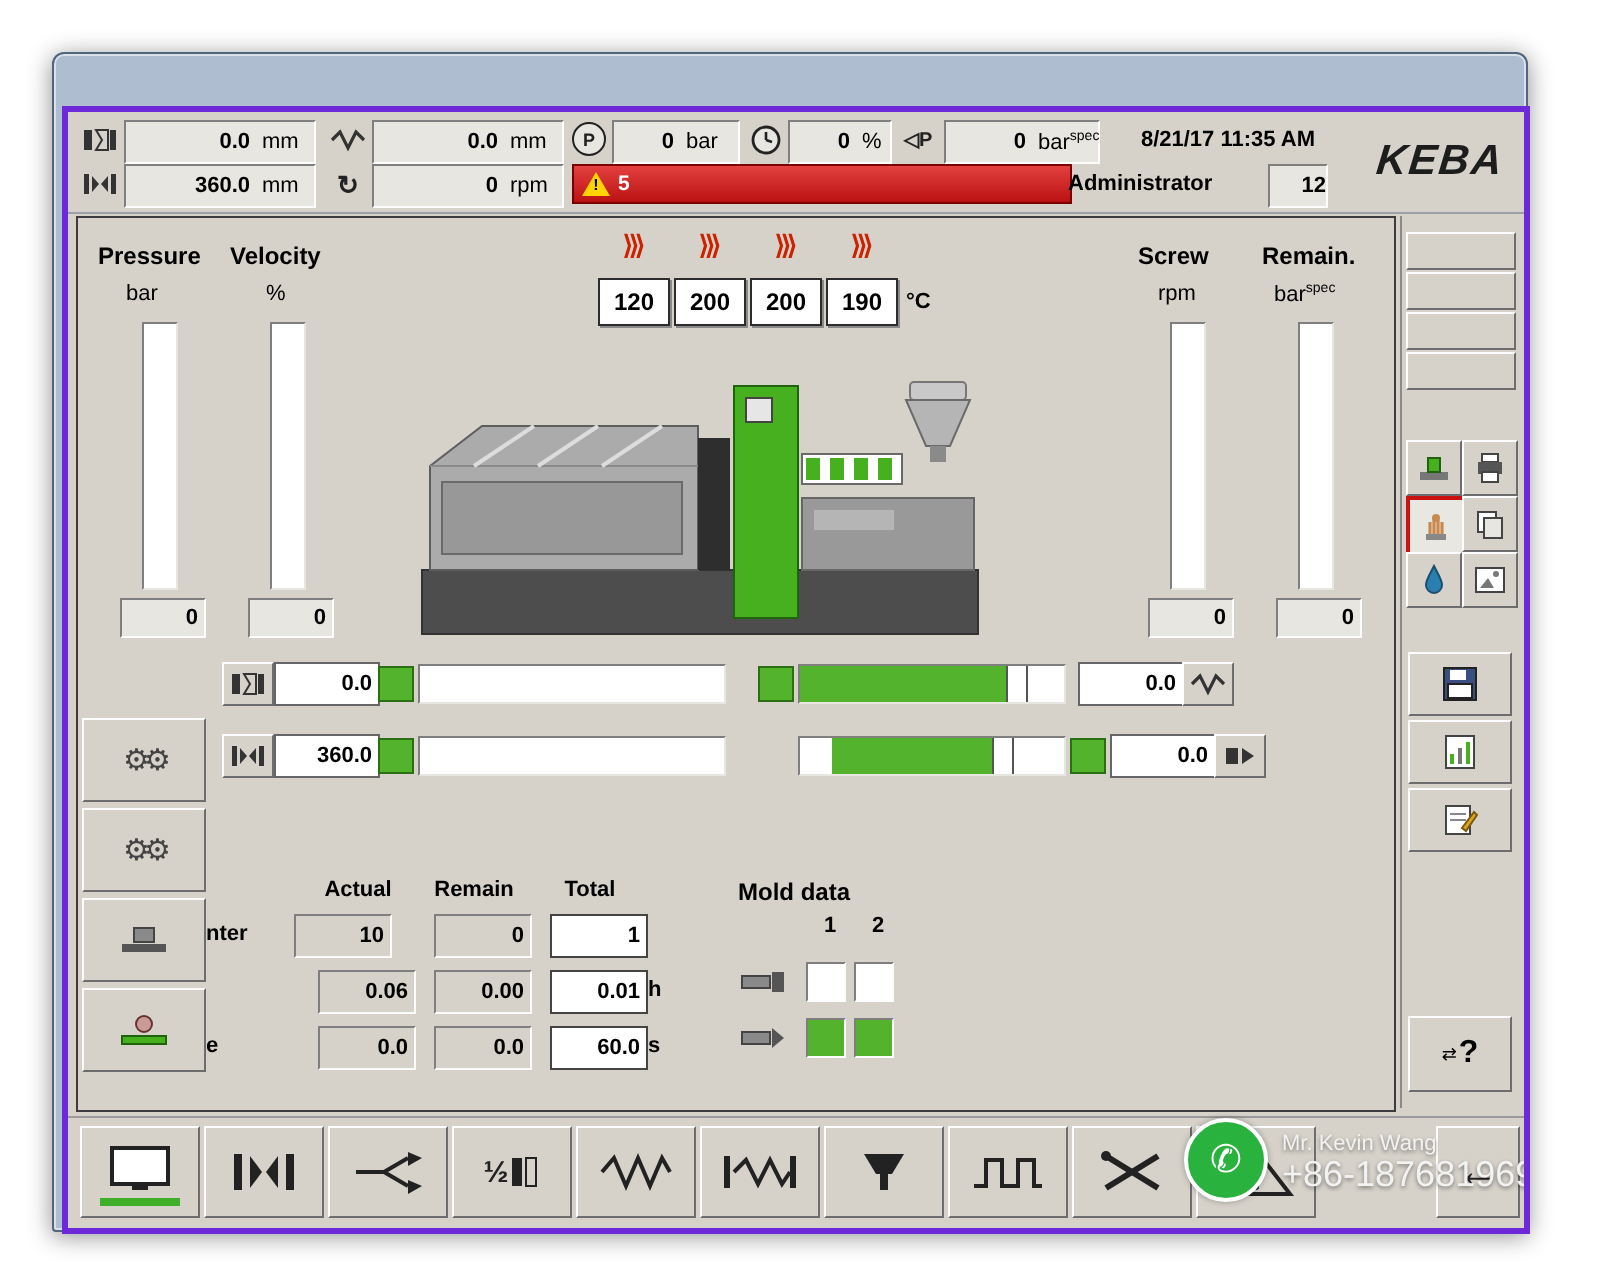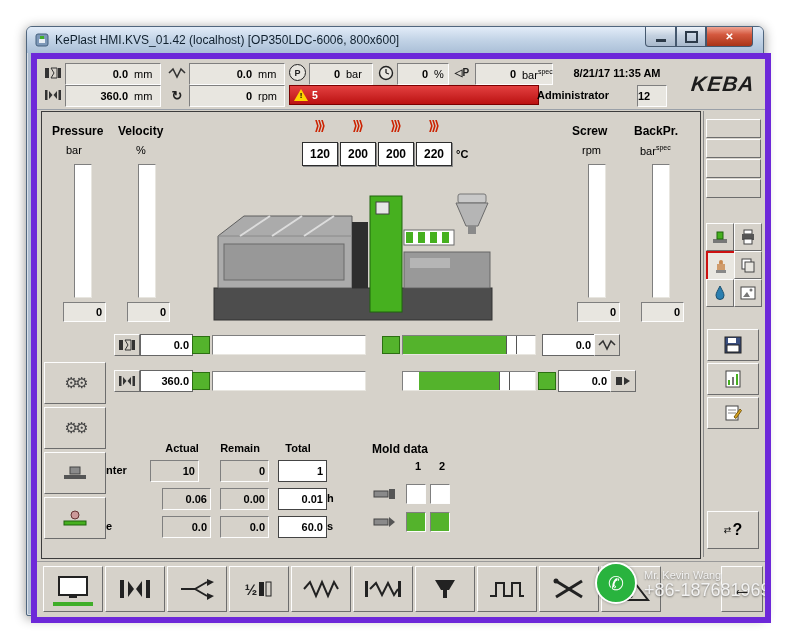--- a/index.html
+++ b/index.html
@@ -15,21 +15,21 @@
   .win-controls{position:absolute;top:0;right:10px;display:flex;}
   .wbtn{height:19px;display:flex;align-items:center;justify-content:center;
     border:1px solid #45586e;border-top:none;font-size:10px;color:#223;}
   .wbtn.min{width:29px;border-radius:0 0 0 4px;background:linear-gradient(#eef3f9,#c4d1e0 45%,#a9b9cc);}
   .wbtn.max{width:28px;background:linear-gradient(#eef3f9,#c4d1e0 45%,#a9b9cc);}
   .wbtn.close{width:45px;border-radius:0 0 4px 0;background:linear-gradient(#f2a违a,#d4593f 40%,#a93418);color:#fff;font-weight:bold;
     background:linear-gradient(#f0a492,#d4593f 40%,#a93418);}
   .min-glyph{width:10px;height:3px;background:#2c3a49;margin-top:8px;}
   .max-glyph{width:9px;height:8px;border:2px solid #2c3a49;background:transparent;}
   
-  .hmi{position:absolute;left:4px;top:26px;width:728px;height:558px;background:#d6d2ca;border:6px solid #6d28d9;overflow:hidden;}
+  .hmi{position:absolute;left:4px;top:26px;width:728px;height:558px;background:#d6d2ca;border:3px solid #6d28d9;overflow:hidden;}
   .sunken{border:1px solid;border-color:#7f7f7f #fdfdfd #fdfdfd #7f7f7f;background:#e8e6e0;}
   .raised{border:1px solid;border-color:#fdfdfd #6d6d6d #6d6d6d #fdfdfd;background:#d6d2ca;}
   .f{position:absolute;display:flex;align-items:center;font-size:11px;height:20px;}
   .val{flex:1;text-align:right;font-weight:bold;padding-right:3px;color:#000;white-space:nowrap;}
   .unit{width:26px;text-align:left;padding-left:3px;color:#000;white-space:nowrap;}
   .icon{position:absolute;display:flex;align-items:center;justify-content:center;color:#222;}
   .pcircle{width:15px;height:15px;border:1.5px solid #222;border-radius:50%;display:flex;align-items:center;justify-content:center;
     font-size:9px;font-weight:bold;background:#e8e6e0;}
   .statline{position:absolute;left:0;top:50px;width:728px;height:0;border-top:1px solid #9aa0a8;}
   .alarm{position:absolute;display:flex;align-items:center;gap:4px;background:linear-gradient(#e34040,#bb1212);
@@ -88,41 +88,20 @@
   .qmark{font-size:16px;font-weight:bold;}
   .swap{font-size:9px;margin-right:1px;}
   svg{display:block;}
 </style>
 </head>
 <body>
 
 <div class="screen">
   <div class="window">
 
-    <div class="titlebar">
-      <span class="icon" style="position:static">
-        <svg width="14" height="14" viewBox="0 0 14 14">
-            <rect x="1" y="1" width="12" height="12" rx="2" fill="#7d98b8" stroke="#44607e"></rect>
-            <rect x="4" y="6" width="6" height="4" fill="#e8eef5"></rect>
-            <rect x="5" y="3" width="4" height="3" fill="#3fae29"></rect>
-          </svg>
-      </span>
-      <span class="title-text">KePlast HMI.KVS_01.42 (localhost) [OP350LDC-6006, 800x600]</span>
-      <div class="win-controls">
-        <div class="wbtn min">
-            <span class="min-glyph"></span>
-          </div>
-        <div class="wbtn max">
-            <span class="max-glyph"></span>
-          </div>
-        <div class="wbtn close">
-            <span>✕</span>
-          </div>
-      </div>
-    </div>
 
     <div class="hmi">
 
       <span class="icon" style="left:6px;top:6px;width:20px;height:16px">
         <svg width="18" height="14" viewBox="0 0 18 14">
             <rect x="1" y="2" width="4" height="10" fill="#333"></rect>
             <polygon points="7,2 13,2 13,12 7,12 10,7" fill="none" stroke="#333"></polygon>
             <rect x="14" y="2" width="3" height="10" fill="#333"></rect>
           </svg>
       </span>
@@ -193,21 +172,21 @@
       </div>
 
       <div class="alarm" style="left:252px;top:26px;width:240px;height:18px">
         <span class="warn-tri">
             <span>!</span>
           </span>
         <span>5</span>
       </div>
 
       <div class="plain bold" style="left:500px;top:30px;width:100px">Administrator</div>
-      <div class="f sunken" style="left:600px;top:26px;width:28px;justify-content:flex-start">
+      <div class="f sunken" style="left:600px;top:26px;width:28px;justify-content:flex-end">
         <span style="font-weight:bold">12</span>
       </div>
 
       <div class="keba">KEBA</div>
       <div class="statline"></div>
 
       <div class="panel">
 
         <div class="lbl" style="left:10px;top:12px">Pressure</div>
         <div class="sub" style="left:24px;top:32px">bar</div>
@@ -219,21 +198,21 @@
         <div class="vgauge" style="left:96px;top:52px"></div>
         <div class="gval sunken" style="left:85px;top:190px">0</div>
 
         <div class="flame" style="left:260px;top:6px">⟩⟩⟩</div>
         <div class="flame" style="left:298px;top:6px">⟩⟩⟩</div>
         <div class="flame" style="left:336px;top:6px">⟩⟩⟩</div>
         <div class="flame" style="left:374px;top:6px">⟩⟩⟩</div>
         <div class="tempbox" style="left:260px;top:30px">120</div>
         <div class="tempbox" style="left:298px;top:30px">200</div>
         <div class="tempbox" style="left:336px;top:30px">200</div>
-        <div class="tempbox" style="left:374px;top:30px">220</div>
+        <div class="tempbox" style="left:374px;top:30px">190</div>
         <div class="sub bold" style="left:414px;top:36px">°C</div>
 
         <span class="icon" style="left:168px;top:80px;width:298px;height:132px">
           <svg width="298" height="132" viewBox="0 0 298 132">
             <rect x="4" y="96" width="278" height="32" fill="#4d4d4d" stroke="#333"></rect>
             <polygon points="8,44 34,24 142,24 142,96 8,96" fill="#ababab" stroke="#5e5e5e"></polygon>
             <line x1="8" y1="44" x2="142" y2="44" stroke="#8a8a8a"></line>
             <line x1="60" y1="24" x2="30" y2="44" stroke="#dcdcdc" stroke-width="2"></line>
             <line x1="92" y1="24" x2="62" y2="44" stroke="#dcdcdc" stroke-width="2"></line>
             <line x1="124" y1="24" x2="94" y2="44" stroke="#dcdcdc" stroke-width="2"></line>
@@ -252,21 +231,21 @@
             <rect x="194" y="60" width="86" height="36" fill="#999" stroke="#666"></rect>
             <rect x="200" y="66" width="40" height="10" fill="#b5b5b5"></rect>
           </svg>
         </span>
 
         <div class="lbl" style="left:530px;top:12px">Screw</div>
         <div class="sub" style="left:540px;top:32px">rpm</div>
         <div class="vgauge" style="left:546px;top:52px"></div>
         <div class="gval sunken" style="left:535px;top:190px">0</div>
 
-        <div class="lbl" style="left:592px;top:12px">BackPr.</div>
+        <div class="lbl" style="left:592px;top:12px">Remain.</div>
         <div class="sub" style="left:598px;top:32px"><span>bar</span><sup style="font-size:7px">spec</sup></div>
         <div class="vgauge" style="left:610px;top:52px"></div>
         <div class="gval sunken" style="left:599px;top:190px">0</div>
 
         <div class="hicon raised" style="left:72px;top:222px">
           <svg width="18" height="14" viewBox="0 0 18 14">
               <rect x="1" y="2" width="4" height="10" fill="#333"></rect>
               <polygon points="7,2 13,2 13,12 7,12 10,7" fill="none" stroke="#333"></polygon>
               <rect x="14" y="2" width="3" height="10" fill="#333"></rect>
             </svg>

